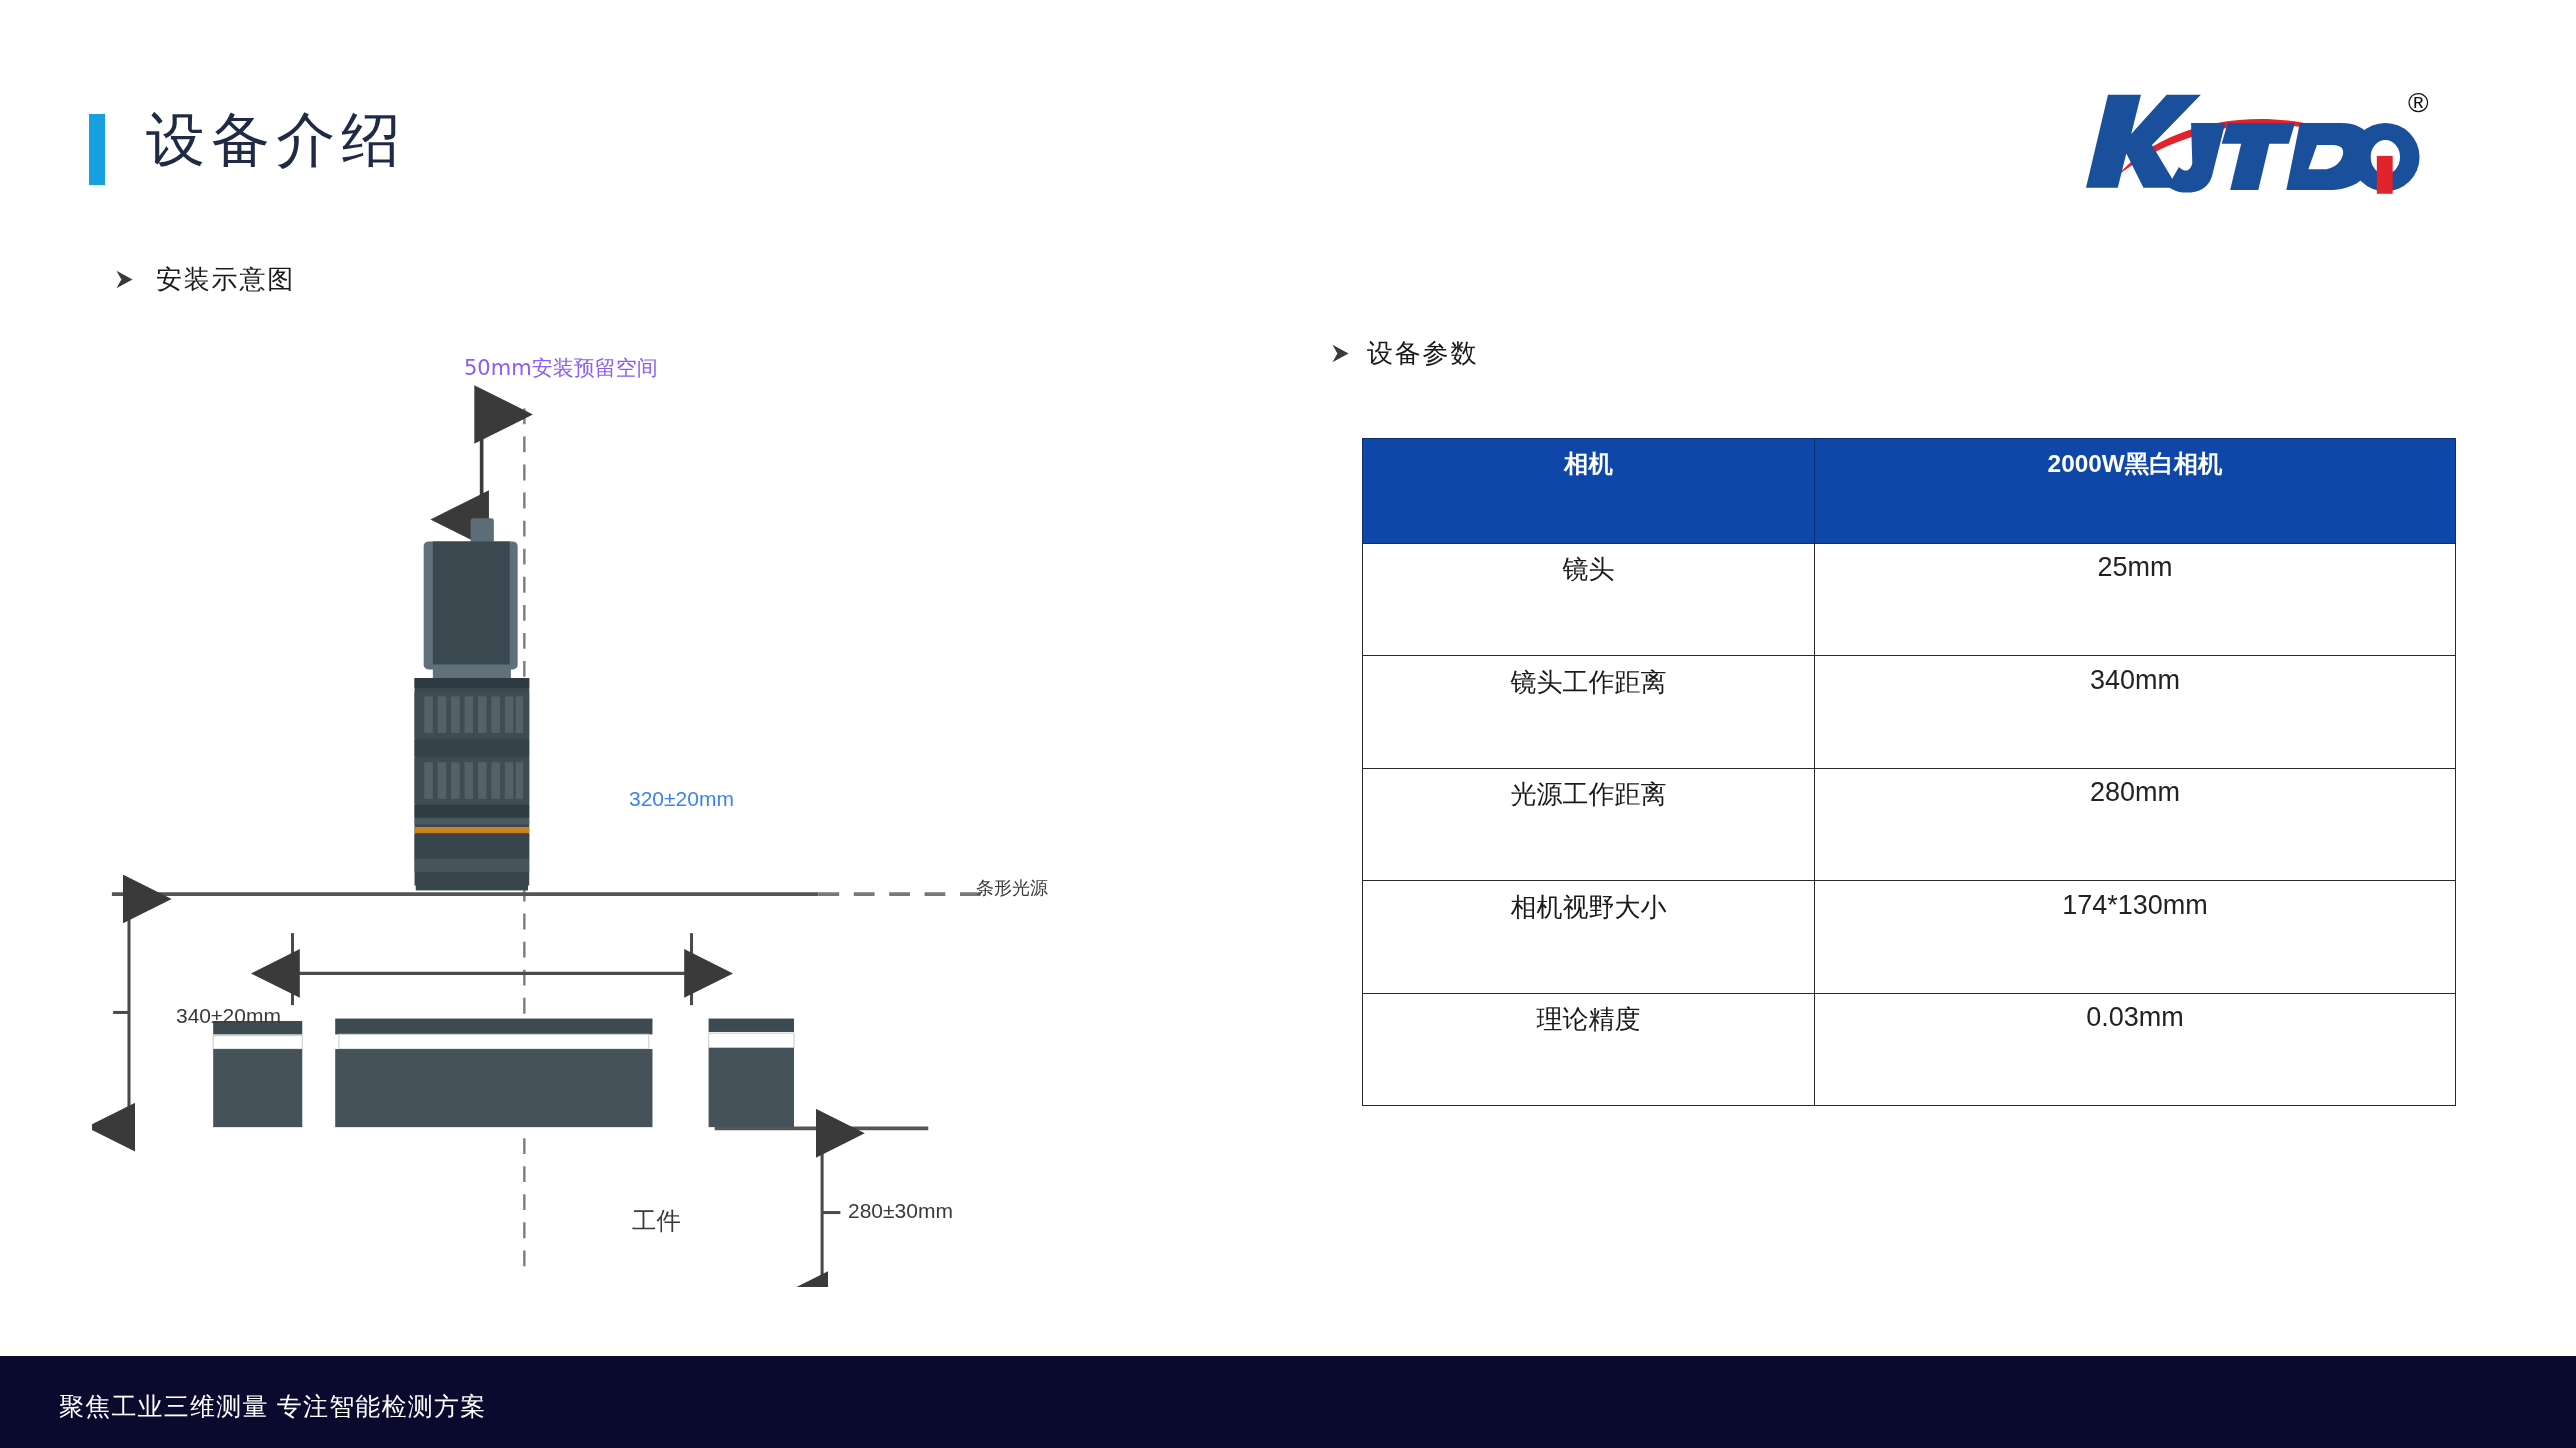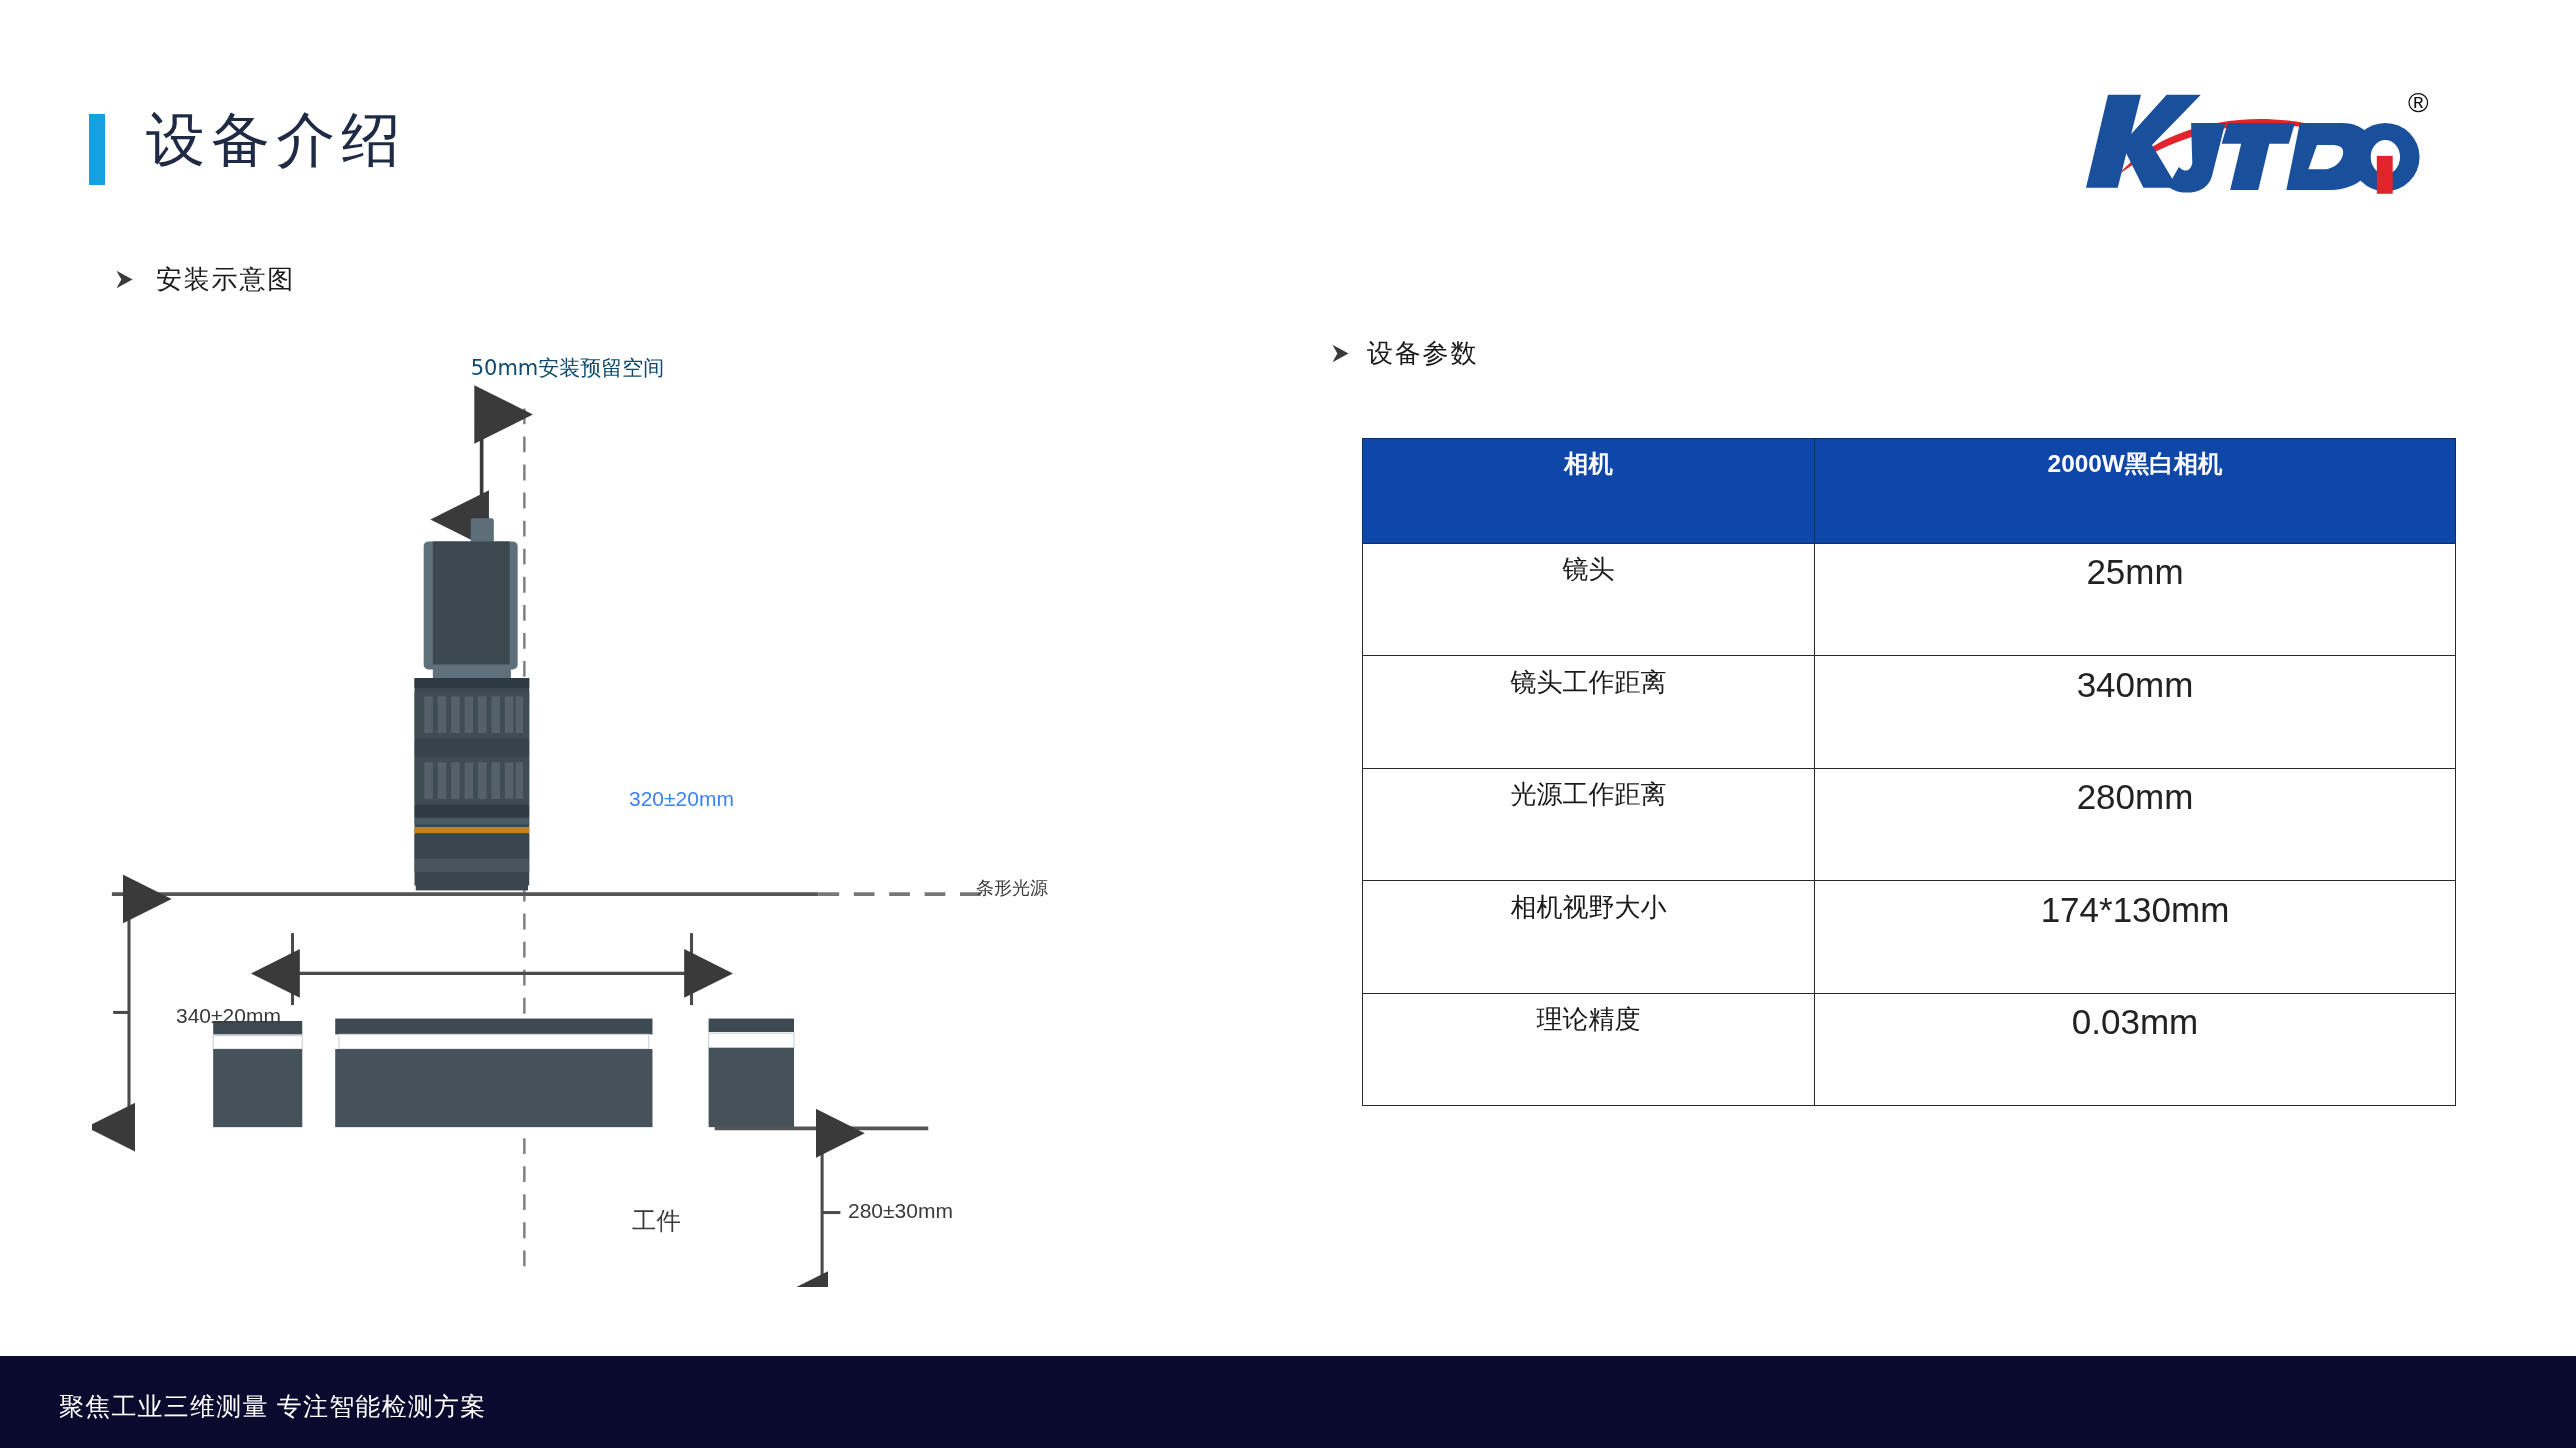--- a/index.html
+++ b/index.html
@@ -31,21 +31,21 @@
   #spec-table{position:absolute;left:1362px;top:438px;width:1092px;border-collapse:collapse;
               table-layout:fixed;}
   #spec-table col.c1{width:452px;}
   #spec-table col.c2{width:641px;}
   #spec-table th,#spec-table td{border:1.2px solid #2a2a2a;text-align:center;vertical-align:top;
               padding:8.5px 3.7px 0 3.7px;font-size:26px;color:#1a1a1a;
               font-family:"DejaVu Serif","Liberation Serif",serif;}
   #spec-table thead th{background:#0F47A8;color:#fff;border-color:#0b2f6e;height:95px;
               font-family:"Liberation Sans","DejaVu Sans",sans-serif;font-weight:bold;font-size:24.4px;}
   #spec-table tbody td{height:103px;}
-  #spec-table tbody td.val{font-family:"Liberation Sans","DejaVu Sans",sans-serif;font-size:35px;color:#222;}
+  #spec-table tbody td.val{font-family:"Liberation Sans","DejaVu Sans",sans-serif;font-size:27px;color:#222;}
 
   
   #footer{position:absolute;left:0;top:1356px;width:2576px;height:93px;background:#0A0A2E;}
   #footer-text{position:absolute;left:59px;top:1390px;color:#fff;font-size:25px;letter-spacing:1.2px;
                font-family:"Liberation Sans","DejaVu Sans",sans-serif;white-space:nowrap;}
 </style>
 </head>
 <body>
 
 <div id="title-accent"></div>
@@ -177,22 +177,22 @@
   <line x1="1196" y1="1328" x2="1196" y2="1594" stroke="#4a4a4a" stroke-width="5" marker-start="url(#ah-up)" marker-end="url(#ah-dn)"></line>
   <line x1="1196" y1="1458" x2="1226" y2="1458" stroke="#4a4a4a" stroke-width="5"></line>
 
   <line x1="32" y1="1600" x2="1370" y2="1600" stroke="#555" stroke-width="6"></line>
 
   <rect x="628" y="1600" width="180" height="112" fill="#2E3339"></rect>
   <rect x="738" y="1600" width="36" height="112" fill="#4A5157"></rect>
 </svg>
 </div>
 
-<div style="position:absolute;left:464px;top:354px;width:207px;text-align:center;font-size:21px;
-            color:#0c4a6e;line-height:1.35;font-family:'DejaVu Sans','Liberation Sans',sans-serif;">50mm安装预留空间</div>
+<div style="position:absolute;left:464px;top:354px;width:207px;font-size:21px;
+            color:#8b5cf6;line-height:1.35;font-family:'DejaVu Sans','Liberation Sans',sans-serif;">50mm安装预留空间</div>
 
 <div style="position:absolute;left:176px;top:1004px;font-size:21px;color:#3a3a3a;white-space:nowrap;
             font-family:'Liberation Sans','DejaVu Sans',sans-serif;">340±20mm</div>
 
 <div style="position:absolute;left:629px;top:787px;font-size:21px;color:#3b82f6;white-space:nowrap;
             font-family:'Liberation Sans','DejaVu Sans',sans-serif;">320±20mm</div>
 
 <div style="position:absolute;left:848px;top:1199px;font-size:21px;color:#3a3a3a;white-space:nowrap;
             font-family:'Liberation Sans','DejaVu Sans',sans-serif;">280±30mm</div>
 

